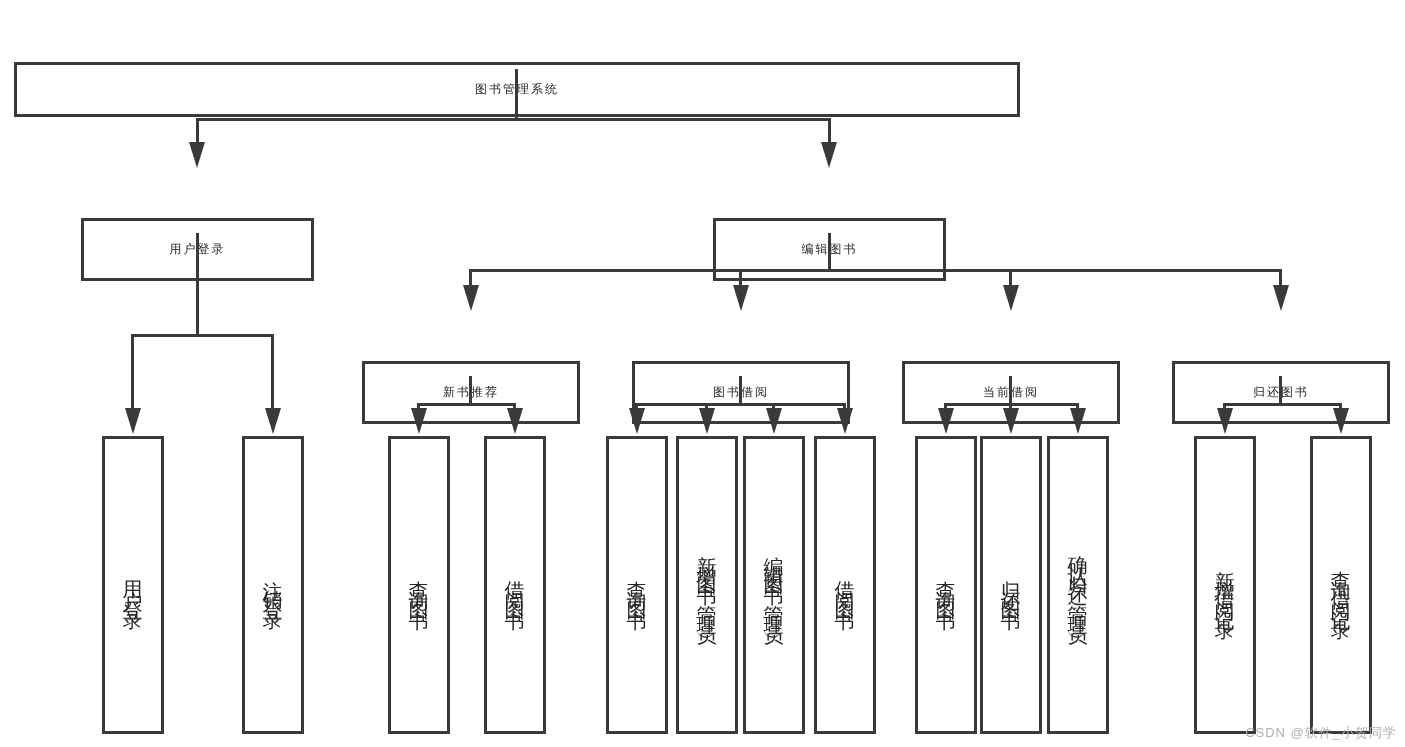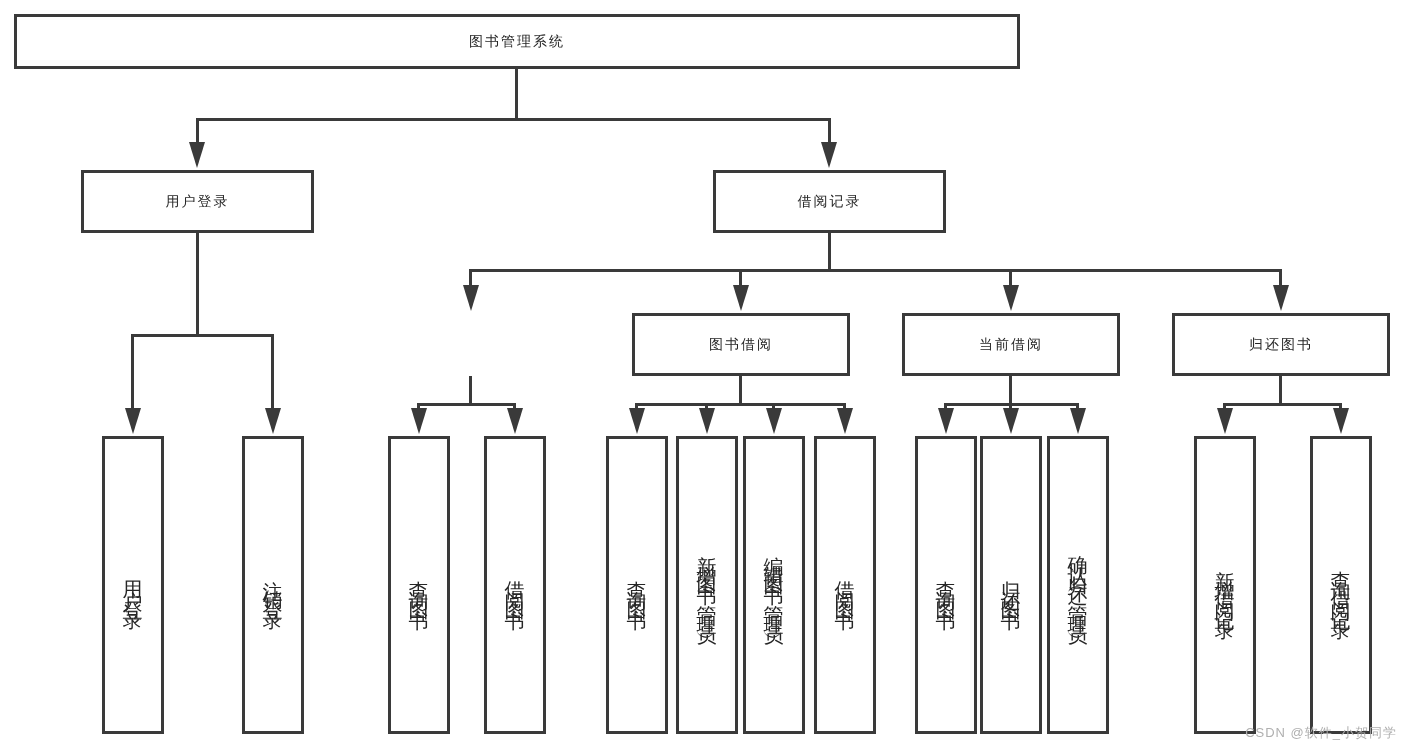--- a/index.html
+++ b/index.html
@@ -18,21 +18,21 @@
   .node{
     position:absolute;
     box-sizing:border-box;
     border:3px solid var(--line);
     background:#ffffff;
     display:flex;
     align-items:center;
     justify-content:center;
     color:var(--text);
   }
-  .h-node{font-size:14px;letter-spacing:2px;white-space:nowrap;}
+  .h-node{font-size:12px;letter-spacing:2px;white-space:nowrap;margin-top:48px;}
   .v-node{
     font-size:20px;
     writing-mode:vertical-rl;
     text-orientation:mixed;
     letter-spacing:10px;
     line-height:1;
   }
   .vl{position:absolute;width:3px;background:var(--line);}
   .hl{position:absolute;height:3px;background:var(--line);}
   .ar{
@@ -59,40 +59,41 @@
   <div class="node h-node" style="left:14px;top:14px;width:1006px;height:55px">图书管理系统</div>
 
   <div class="vl" style="left:515px;top:69px;height:49px"></div>
   <div class="hl" style="left:196px;top:118px;width:635px"></div>
   <div class="vl" style="left:196px;top:118px;height:24px"></div>
   <div class="ar" style="left:189px;top:142px"></div>
   <div class="vl" style="left:828px;top:118px;height:24px"></div>
   <div class="ar" style="left:821px;top:142px"></div>
 
   <div class="node h-node" style="left:81px;top:170px;width:233px;height:63px">用户登录</div>
-  <div class="node h-node" style="left:713px;top:170px;width:233px;height:63px">借阅记录</div>
+  <div class="node h-node" style="left:713px;top:170px;width:233px;height:63px">编辑图书</div>
 
   <div class="vl" style="left:196px;top:233px;height:101px"></div>
   <div class="hl" style="left:131px;top:334px;width:143px"></div>
   <div class="vl" style="left:131px;top:334px;height:74px"></div>
   <div class="ar" style="left:125px;top:408px"></div>
   <div class="vl" style="left:271px;top:334px;height:74px"></div>
   <div class="ar" style="left:265px;top:408px"></div>
 
   <div class="vl" style="left:828px;top:233px;height:36px"></div>
   <div class="hl" style="left:469px;top:269px;width:813px"></div>
   <div class="vl" style="left:469px;top:269px;height:16px"></div>
   <div class="ar" style="left:463px;top:285px"></div>
   <div class="vl" style="left:739px;top:269px;height:16px"></div>
   <div class="ar" style="left:733px;top:285px"></div>
   <div class="vl" style="left:1009px;top:269px;height:16px"></div>
   <div class="ar" style="left:1003px;top:285px"></div>
   <div class="vl" style="left:1279px;top:269px;height:16px"></div>
   <div class="ar" style="left:1273px;top:285px"></div>
 
+  <div class="node h-node" style="left:362px;top:313px;width:218px;height:63px">新书推荐</div>
   <div class="node h-node" style="left:902px;top:313px;width:218px;height:63px">当前借阅</div>
   <div class="node h-node" style="left:632px;top:313px;width:218px;height:63px">图书借阅</div>
   <div class="node h-node" style="left:1172px;top:313px;width:218px;height:63px">归还图书</div>
 
   <div class="vl" style="left:469px;top:376px;height:27px"></div>
   <div class="hl" style="left:417px;top:403px;width:99px"></div>
   <div class="vl" style="left:417px;top:403px;height:5px"></div>
   <div class="ar" style="left:411px;top:408px"></div>
   <div class="vl" style="left:513px;top:403px;height:5px"></div>
   <div class="ar" style="left:507px;top:408px"></div>

